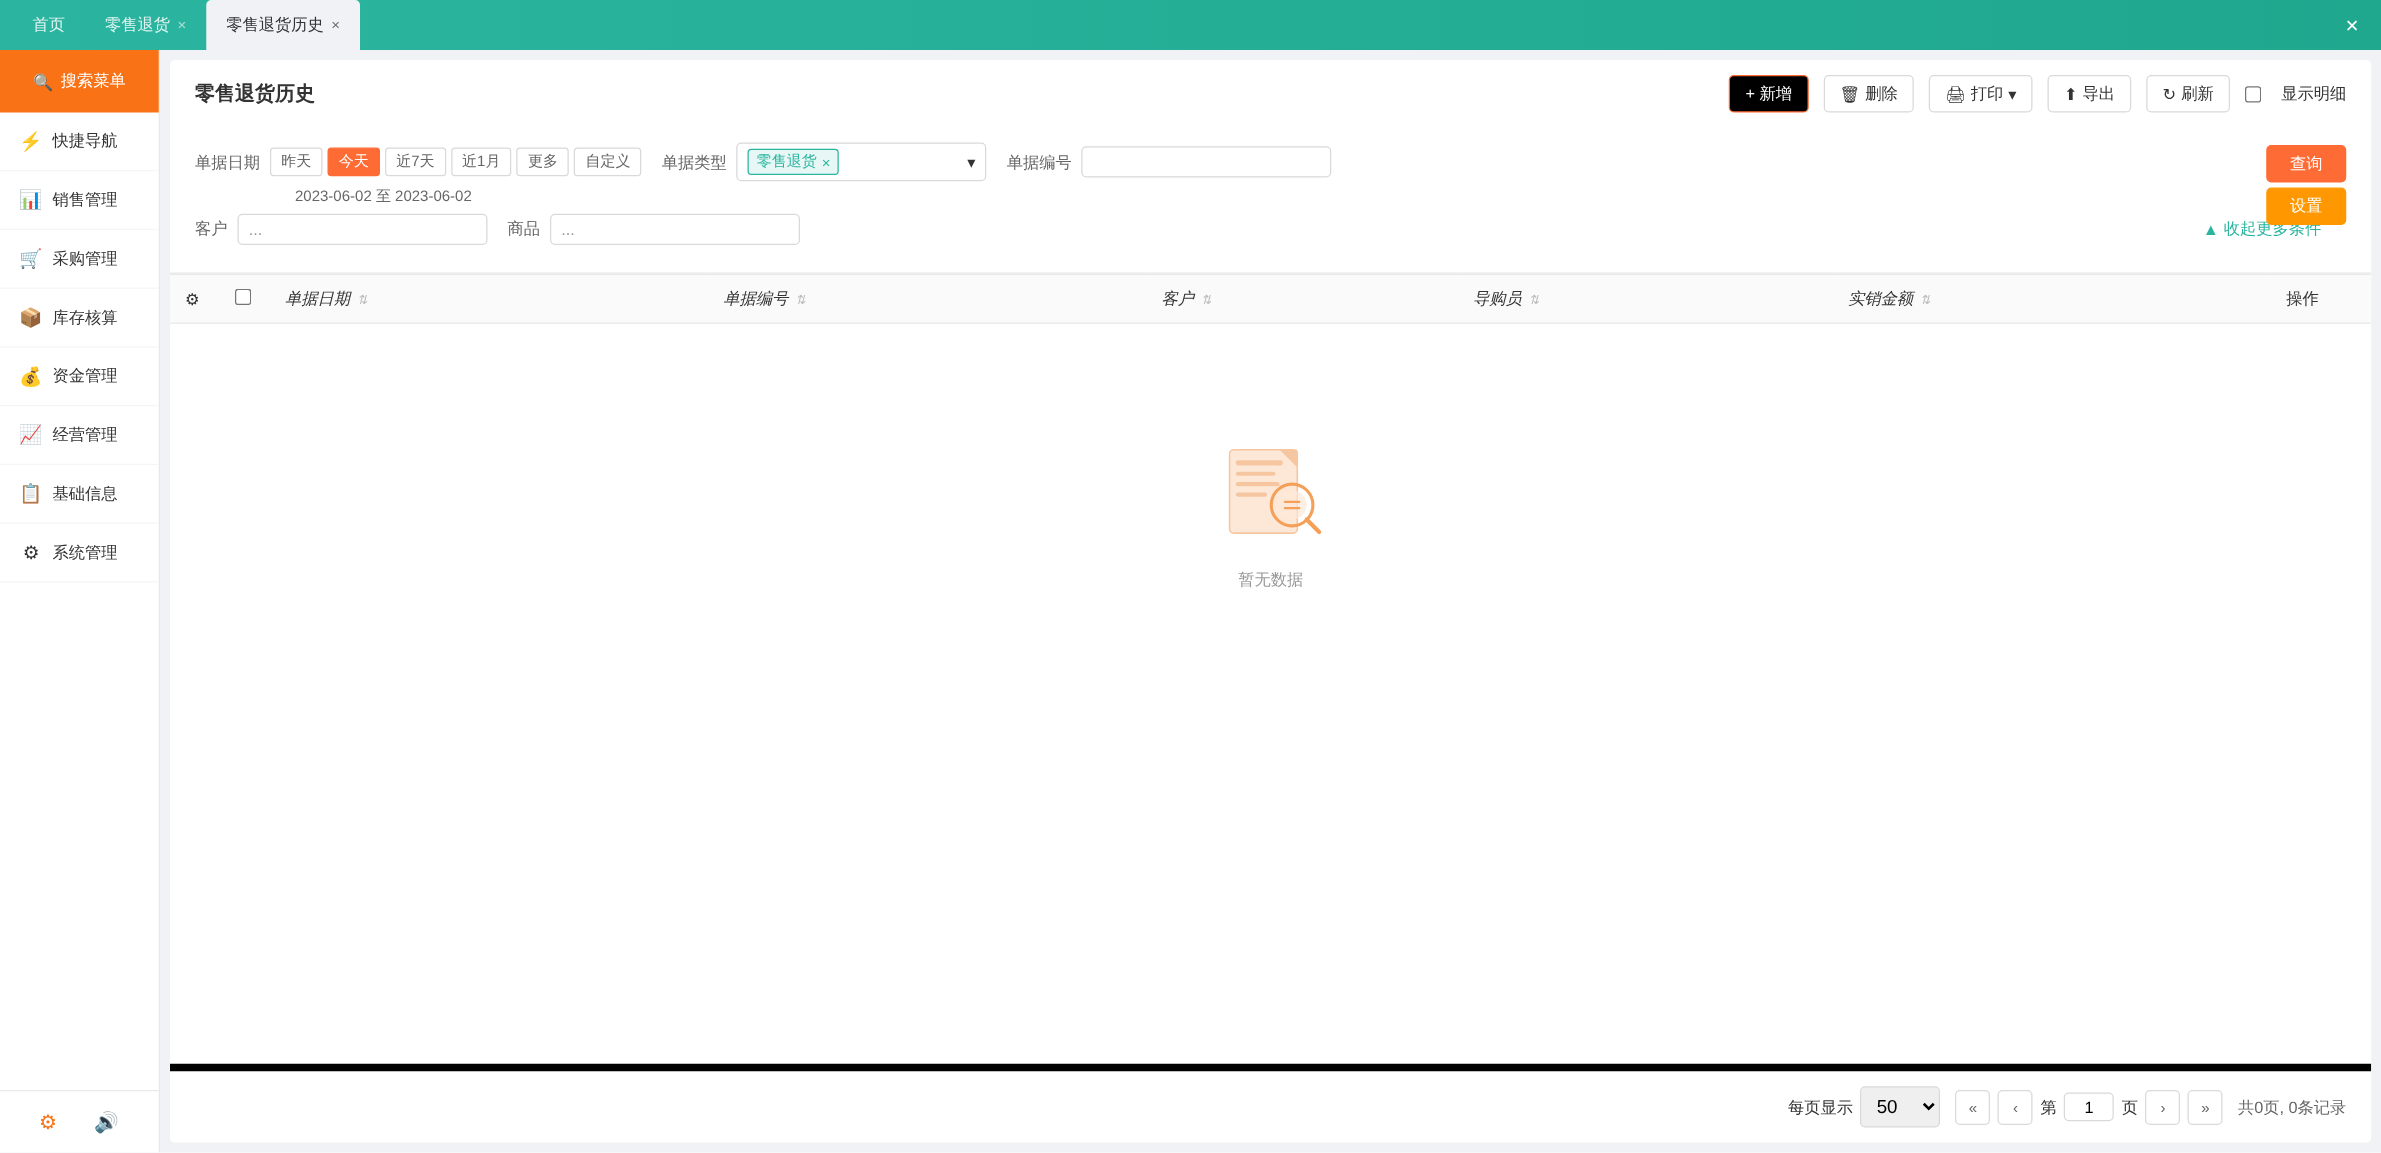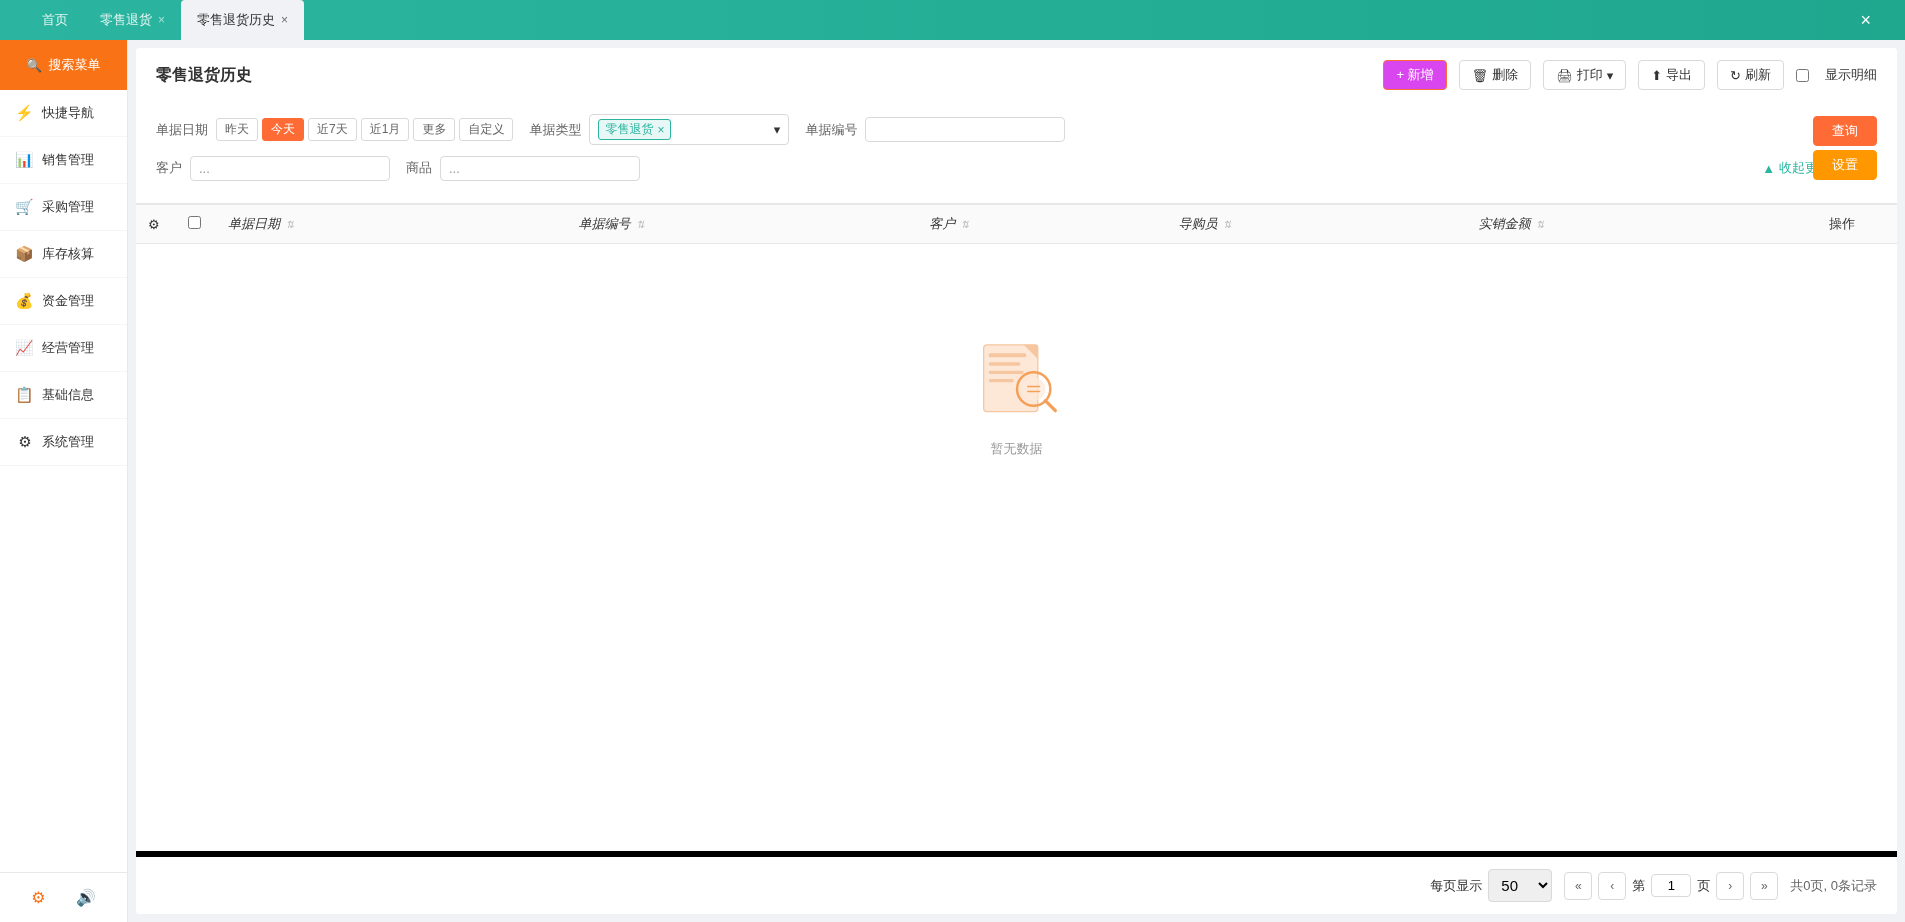--- a/index.html
+++ b/index.html
@@ -4,21 +4,21 @@
   <style>
     * { box-sizing: border-box; margin: 0; padding: 0; }
     body { font-family: "Microsoft YaHei", "PingFang SC", sans-serif; font-size: 13px; background: #f0f2f5; overflow: hidden; }
 
     
     .top-bar {
       height: 40px;
       background: linear-gradient(90deg, #2bb5a0, #1fa88e);
       display: flex;
       align-items: center;
-      padding: 0 26px;
+      padding: 0 10px;
       color: white;
     }
     .top-bar-tabs {
       display: flex;
       align-items: center;
       flex: 1;
       height: 100%;
     }
     .tab-item {
       height: 100%;
@@ -147,21 +147,21 @@
       gap: 4px;
       padding: 5px 12px;
       border: 1px solid #d9d9d9;
       border-radius: 4px;
       cursor: pointer;
       font-size: 13px;
       background: #fff;
       color: #333;
     }
     .btn-primary {
-      background: #d946ef;
+      background: #000000;
       border-color: #ff6b35;
       color: white;
     }
     .btn-setting {
       background: #ff9800;
       border-color: #ff9800;
       color: white;
     }
     .checkbox-display {
       display: flex;
@@ -519,20 +519,26 @@
                 <span>▾</span>
               </div>
             </div>
 
             <div class="filter-item">
               <span class="filter-label">单据编号</span>
               <input class="filter-input" type="text" placeholder="" style="">
             </div>
           </div>
 
+          <div class="filter-row" style="margin-top:-6px; margin-bottom:4px;">
+            <div style="width: 60px;"></div>
+            <div style="margin-left: 4px;">
+              <span class="date-range">2023-06-02 至 2023-06-02</span>
+            </div>
+          </div>
           <div class="filter-row">
 
             <div class="filter-item">
               <span class="filter-label">客户</span>
               <div class="filter-input filter-input-dots" style="min-width:200px; display:flex; align-items:center;">
                 <span>...</span>
               </div>
             </div>
 
             <div class="filter-item">

